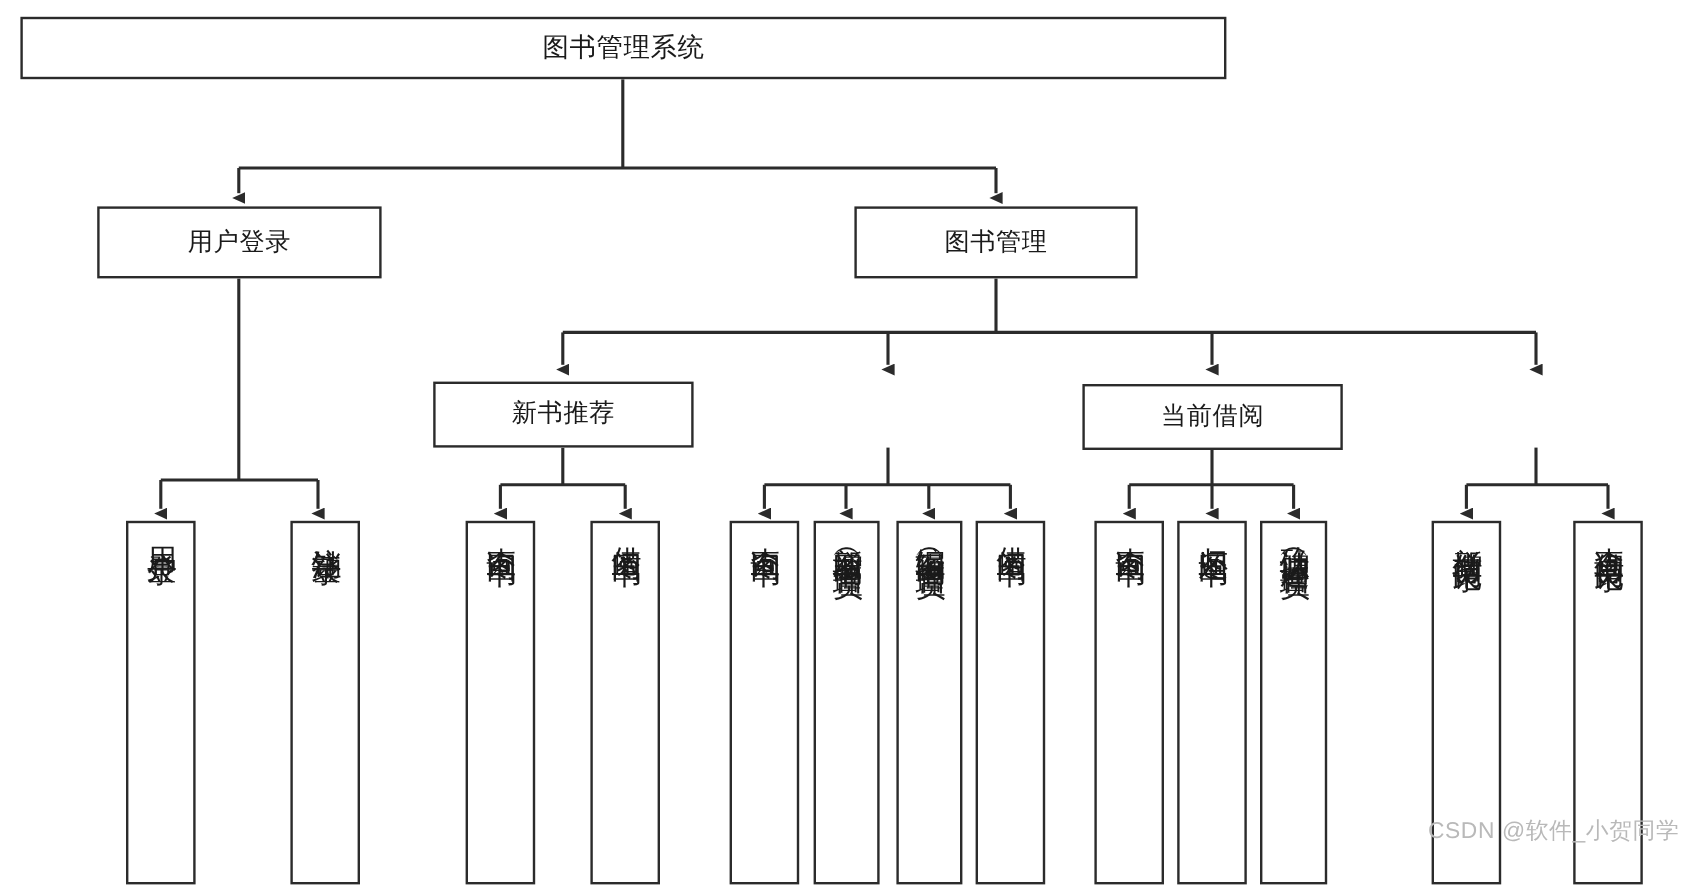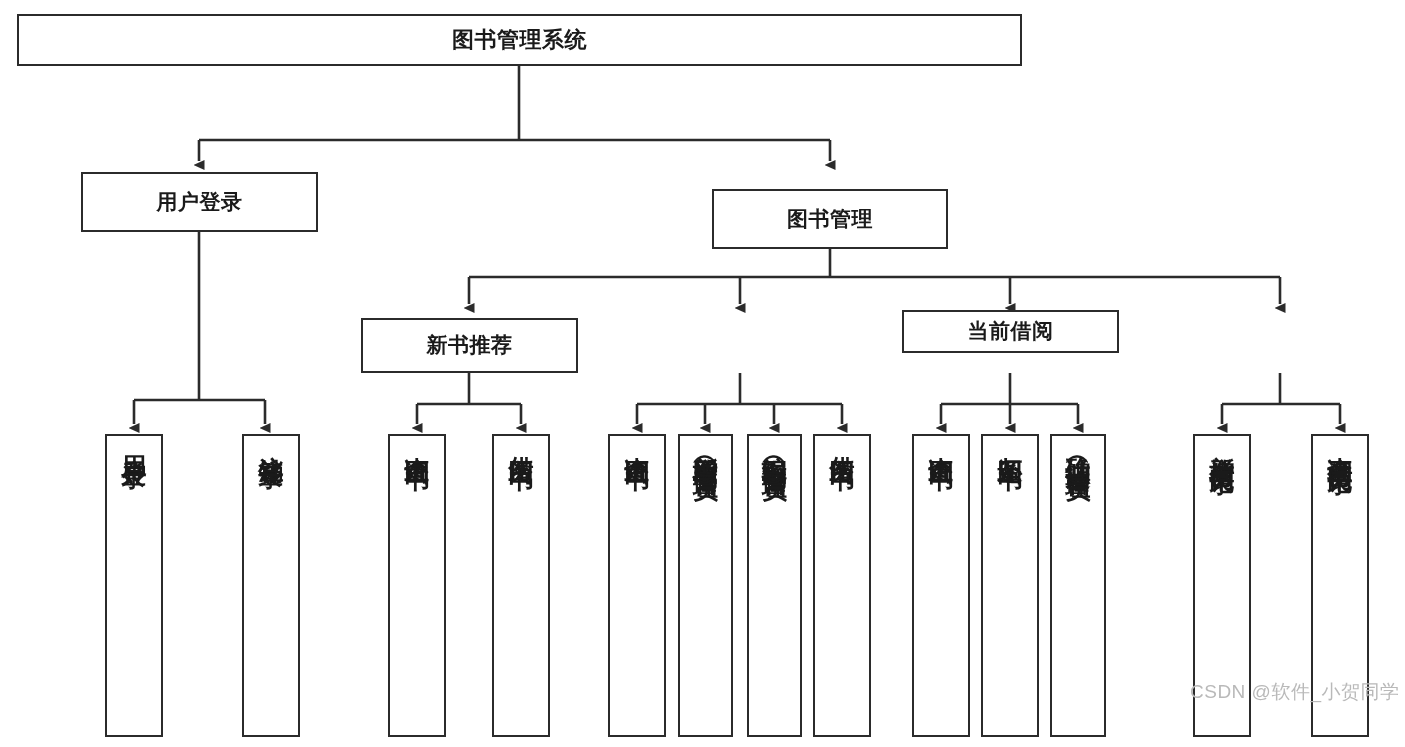--- a/index.html
+++ b/index.html
@@ -33,21 +33,20 @@
     display: flex;
     align-items: center;
     justify-content: center;
     color: #1a1a1a;
     z-index: 2;
   }
   .node .lbl {
     display: block;
     text-align: center;
     line-height: 1.05;
-    font-weight: bold;
   }
   
   .node.h .lbl {
     font-size: 21px;
     letter-spacing: 0.5px;
     white-space: nowrap;
   }
   .node.root .lbl {
     font-size: 22px;
   }
@@ -131,28 +130,28 @@
     </g>
   </svg>
 
   <div class="node h root" style="left:17px; top:14px; width:1005px; height:52px;">
     <span class="lbl">图书管理系统</span>
   </div>
 
   <div class="node h" style="left:81px; top:172px; width:237px; height:60px;">
     <span class="lbl">用户登录</span>
   </div>
-  <div class="node h" style="left:712px; top:172px; width:236px; height:60px;margin-top:17px;">
+  <div class="node h" style="left:712px; top:172px; width:236px; height:60px;">
     <span class="lbl">图书管理</span>
   </div>
 
   <div class="node h" style="left:361px; top:318px; width:217px; height:55px;justify-content:center;">
     <span class="lbl">新书推荐</span>
   </div>
-  <div class="node h" style="left:902px; top:310px; width:217px; height:43px;">
+  <div class="node h" style="left:902px; top:320px; width:217px; height:55px;">
     <span class="lbl">当前借阅</span>
   </div>
 
   <div class="node v" style="left:105px; top:434px; width:58px; height:303px;">
     <span class="lbl">用户登录</span>
   </div>
   <div class="node v" style="left:242px; top:434px; width:58px; height:303px;">
     <span class="lbl">注销登录</span>
   </div>
 

